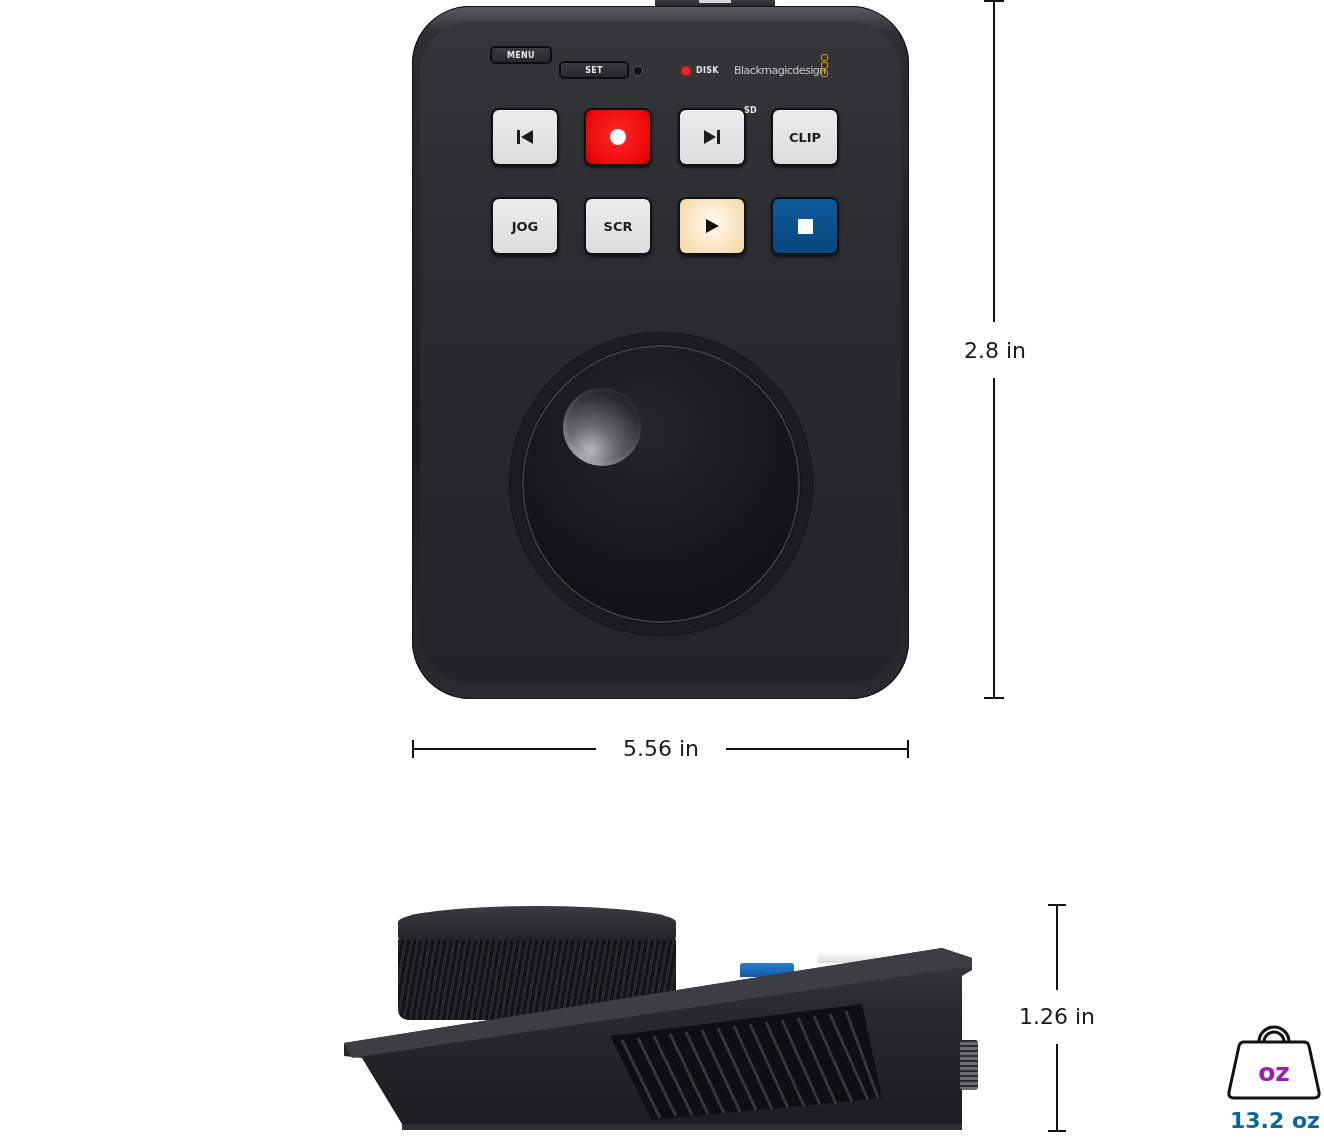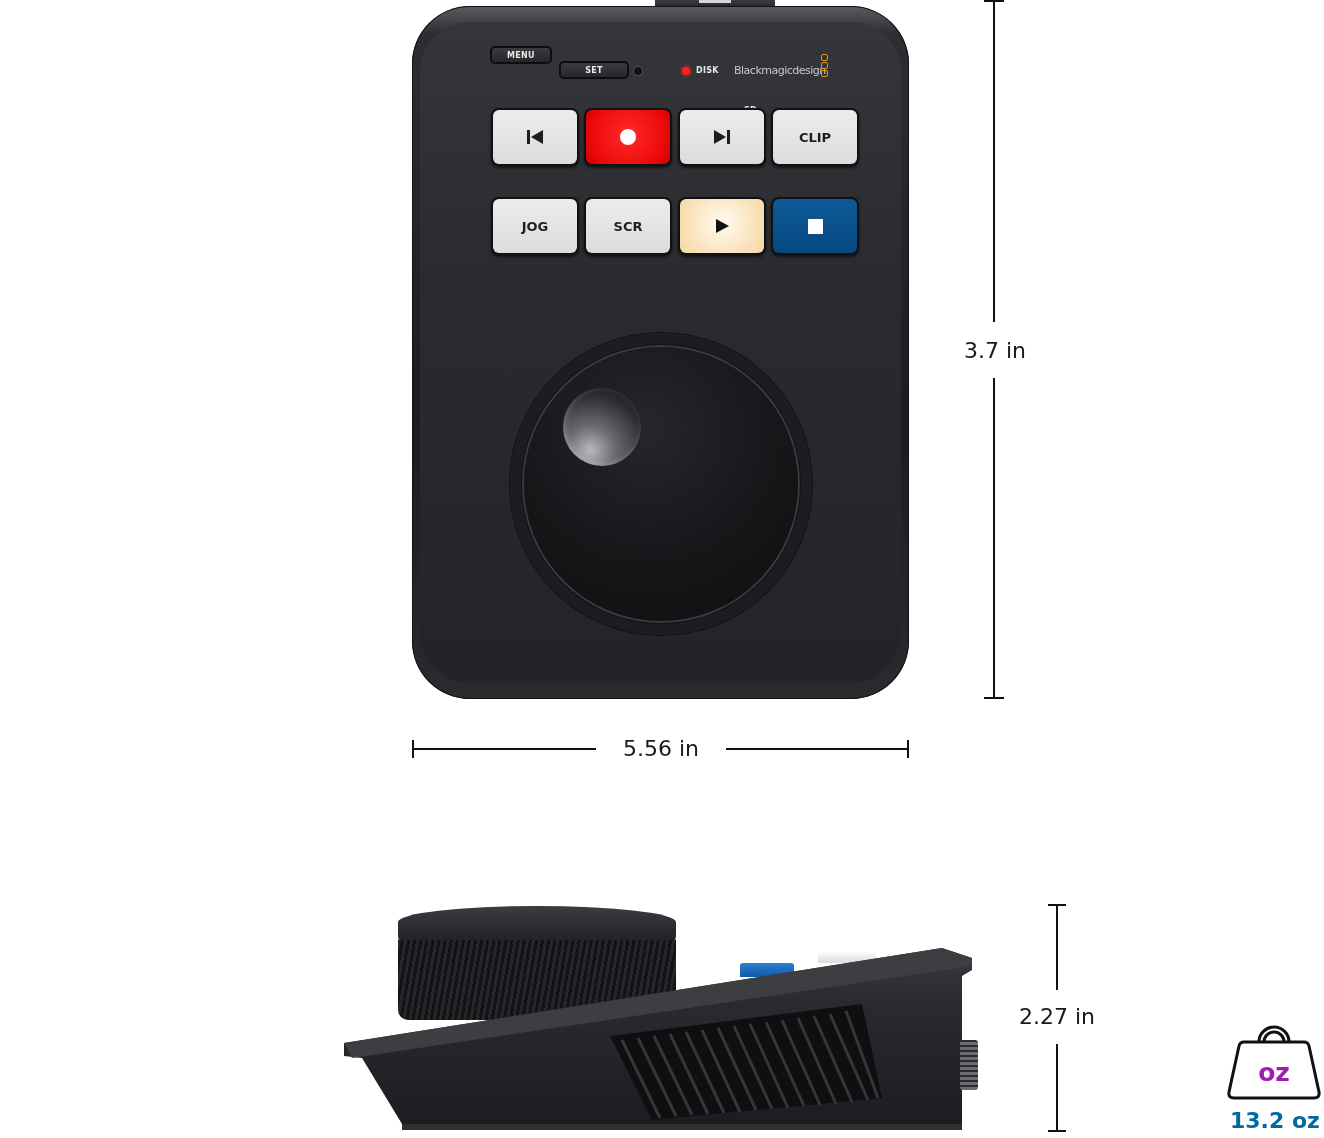--- a/index.html
+++ b/index.html
@@ -9,21 +9,21 @@
   
   .connector { left:655px; top:0; width:120px; height:8px; background:linear-gradient(#3a3c40,#232427); border-radius:0 0 2px 2px; }
   .connector::after { content:""; position:absolute; left:44px; top:0; width:32px; height:3px; background:#d6d6d6; }
   .device { left:412px; top:6px; width:497px; height:693px; border-radius:58px; background:linear-gradient(180deg,#5a5c61 0%,#2d2e32 4%,#1b1c1f 60%,#2a2b2f 100%); box-shadow:inset 0 0 0 1px #111; }
   .face { left:8px; top:16px; right:8px; bottom:16px; border-radius:50px; background:linear-gradient(180deg,#34363a 0%,#2a2b2f 40%,#232427 100%); }
   .small-btn { height:18px; border:2px solid #0d0d0e; border-radius:5px; background:linear-gradient(#3a3b3f,#26272a); color:#e8e8e8; font-size:8px; font-weight:bold; display:flex; align-items:center; justify-content:center; box-sizing:border-box; letter-spacing:.3px; }
   .led { width:8px; height:8px; border-radius:50%; }
   .led-label { color:#e6e6e6; font-size:8px; font-weight:bold; letter-spacing:.3px;padding-left:48px; }
   .brand { color:#c9c9cb; font-size:11px; letter-spacing:-0.5px; }
   .logo-ring { width:7px; height:7px; border:1.5px solid #e8941c; border-radius:2px; box-sizing:border-box; }
-  .key { width:58px; height:58px; border-radius:8px; background:#111; box-shadow:0 2px 3px rgba(0,0,0,.6);padding-left:30px; }
+  .key { width:68px; height:58px; border-radius:8px; background:#111; box-shadow:0 2px 3px rgba(0,0,0,.6); }
   .key-face { position:absolute; left:2px; top:2px; right:2px; bottom:2px; border-radius:6px; display:flex; align-items:center; justify-content:center; font-size:13px; font-weight:bold; color:#1d1d1d; }
   .k-grey { background:linear-gradient(180deg,#ececec 0%,#dcdcdc 100%); }
   .k-red { background:radial-gradient(circle at 50% 45%,#ff2a2a 0%,#ee0a0a 70%,#c80000 100%); }
   .k-cream { background:radial-gradient(circle at 50% 45%,#fff7e8 10%,#f6d9a8 90%); }
   .k-blue { background:linear-gradient(180deg,#0d5a99 0%,#07487f 100%); }
   .dial-outer { left:510px; top:333px; width:302px; height:302px; border-radius:50%; background:radial-gradient(circle,#1c1d20 70%,#26272b 90%,#1a1b1e 100%); box-shadow:0 0 0 1px #0f0f10; }
   .dial-inner { left:524px; top:347px; width:274px; height:274px; border-radius:50%; background:radial-gradient(circle at 45% 30%,#26272b 0%,#141517 60%,#0f1012 100%); box-shadow:0 0 0 2px #3a3b40,0 0 0 3px #121214; }
   .dimple { left:563px; top:388px; width:78px; height:78px; border-radius:50%; background:radial-gradient(circle at 35% 80%,#b9babe 0%,#6b6c70 30%,#2a2b2e 70%,#1b1c1f 100%); box-shadow:inset 2px -2px 6px rgba(255,255,255,.25); }
 
   
@@ -105,21 +105,21 @@
     <div style="width:15px;height:15px;background:#fff;"></div>
   </div>
 </div>
 
 <div class="abs dial-outer"></div>
 <div class="abs dial-inner"></div>
 <div class="abs dimple"></div>
 
 <div class="abs dim-line" style="left:984px;top:0;width:20px;height:2px;"></div>
 <div class="abs dim-line" style="left:993px;top:0;width:2px;height:322px;"></div>
-<div class="abs dim-label" style="left:964px;top:338px;">3.7 in</div>
+<div class="abs dim-label" style="left:964px;top:338px;">2.8 in</div>
 <div class="abs dim-line" style="left:993px;top:378px;width:2px;height:320px;"></div>
 <div class="abs dim-line" style="left:984px;top:697px;width:20px;height:2px;"></div>
 
 <div class="abs dim-line" style="left:412px;top:740px;width:2px;height:18px;"></div>
 <div class="abs dim-line" style="left:412px;top:748px;width:184px;height:2px;"></div>
 <div class="abs dim-label" style="left:623px;top:736px;">5.56 in</div>
 <div class="abs dim-line" style="left:726px;top:748px;width:183px;height:2px;"></div>
 <div class="abs dim-line" style="left:907px;top:740px;width:2px;height:18px;"></div>
 
 <div class="abs side-knob-top"></div>
@@ -153,21 +153,21 @@
     <line x1="472" y1="68" x2="510" y2="154"></line>
       <line x1="488" y1="66" x2="526" y2="152"></line>
     <line x1="504" y1="63" x2="536" y2="150"></line>
   </g>
   <rect x="60" y="176" width="560" height="6" fill="#2f3034"></rect>
 </svg>
 <div class="abs side-jack"></div>
 
 <div class="abs dim-line" style="left:1048px;top:904px;width:18px;height:2px;"></div>
 <div class="abs dim-line" style="left:1056px;top:904px;width:2px;height:86px;"></div>
-<div class="abs dim-label" style="left:1019px;top:1004px;">2.27 in</div>
+<div class="abs dim-label" style="left:1019px;top:1004px;">1.26 in</div>
 <div class="abs dim-line" style="left:1056px;top:1044px;width:2px;height:88px;"></div>
 <div class="abs dim-line" style="left:1048px;top:1130px;width:18px;height:2px;"></div>
 
 <svg class="abs" style="left:1226px;top:1022px;" width="96" height="80" viewBox="0 0 96 80">
   <path d="M38 20 a10 10 0 0 1 20 0" fill="none" stroke="#111" stroke-width="3"></path>
   <path d="M33 20 a15 15 0 0 1 30 0" fill="none" stroke="#111" stroke-width="3"></path>
   <path d="M18 20 L78 20 Q82 20 83 24 L93 70 Q94 76 88 76 L8 76 Q2 76 3 70 L13 24 Q14 20 18 20 Z" fill="none" stroke="#111" stroke-width="3"></path>
 </svg>
 <div class="abs" style="left:1226px;top:1058px;width:96px;text-align:center;font-size:25px;font-weight:bold;color:#a21caf;">oz</div>
 <div class="abs weight-label" style="left:1230px;top:1108px;">13.2 oz</div>

